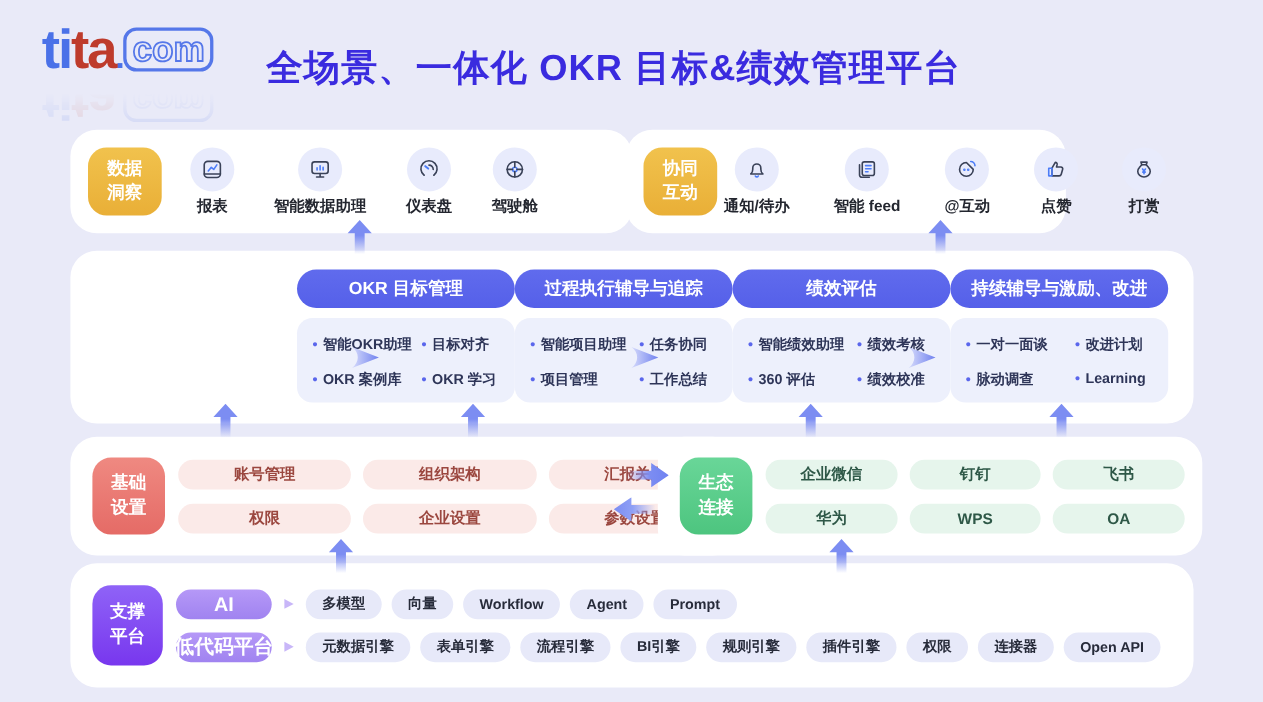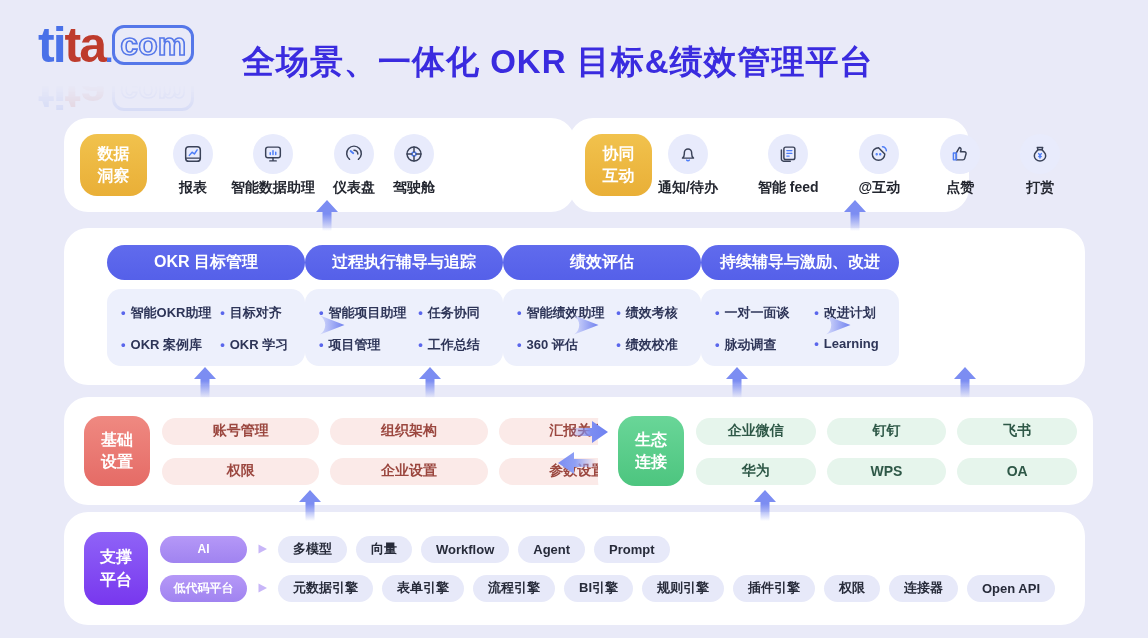--- a/index.html
+++ b/index.html
@@ -50,31 +50,31 @@
   }
   .badge-yellow { background:linear-gradient(180deg,#F1C24D,#E9AF37); }
   .badge-red    { background:linear-gradient(180deg,#EF8981,#E56B66); }
   .badge-green  { background:linear-gradient(180deg,#69D698,#4DC57F); }
   .badge-purple { background:linear-gradient(180deg,#8F63F7,#7837EE); }
 
   
   .icon-card { display:flex; align-items:center; padding:0 14px 0 16px; }
   .icon-card .badge { width:67px; height:62px; }
   .icon-items { display:flex; flex:1; align-items:center; }
-  .card-r1l .icon-items { gap:18px; margin-left:26px; flex:none; }
+  .card-r1l .icon-items { gap:36px; margin-left:26px; flex:none; }
   .card-r1r .icon-items { justify-content:space-around; margin-left:6px;gap:40px; }
   .icon-item { display:flex; flex-direction:column; align-items:center; gap:5px; }
   .icon-circle {
     width:40px; height:40px; border-radius:50%; background:#E8EBFC;
     display:flex; align-items:center; justify-content:center;
   }
   .icon-label { font-size:14px; font-weight:600; color:#23262F; white-space:nowrap; }
 
   
-  .card-r2 { padding:17px 23px 0 43px; display:flex; justify-content:flex-start; }
+  .card-r2 { padding:17px 23px 0 43px; display:flex; justify-content:flex-end; }
   .flow-col { width:198px; }
   .flow-head {
     height:35px; border-radius:18px; background:linear-gradient(180deg,#606BED,#5560E9);
     color:#fff; font-size:16px; font-weight:700;
     display:flex; align-items:center; justify-content:center; white-space:nowrap;
   }
   .flow-body {
     margin-top:9px; height:77px; background:#EDF0FC; border-radius:14px;
     padding:15px 10px 0 14px;
     display:grid; grid-template-columns:57% 43%; row-gap:14px; align-content:start;
@@ -96,21 +96,21 @@
   .pill-green { background:#E6F5EC; color:#2E5847; }
 
   
   .card-r4 { display:flex; align-items:center; padding:0 18px 0 20px; }
   .card-r4 .badge { width:64px; height:73px; margin-right:12px; }
   .sp-rows { flex:1; display:flex; flex-direction:column; gap:12px; }
   .sp-row { display:flex; align-items:center; gap:9px; }
   .sp-label {
     width:87px; height:27px; border-radius:14px; flex-shrink:0;
     background:linear-gradient(180deg,#B598F7,#A083F0);
-    color:#fff; font-size:12px; font-weight:700;
+    color:#fff; font-size:18px; font-weight:700;
     display:flex; align-items:center; justify-content:center; white-space:nowrap;
   }
   .sp-chevron { flex-shrink:0; display:flex; }
   .pill-lav { background:#E7E9F9; color:#272B3A; padding:0 15px; font-size:13px; }
 
   
   .up-arrow { position:absolute; width:24px; height:31px; }
   .ua1 { left:315px; top:200px; } .ua2 { left:843px; top:200px; }
   .ub1 { left:193px; top:367px; } .ub2 { left:418px; top:367px; }
   .ub3 { left:725px; top:367px; } .ub4 { left:953px; top:367px; }

